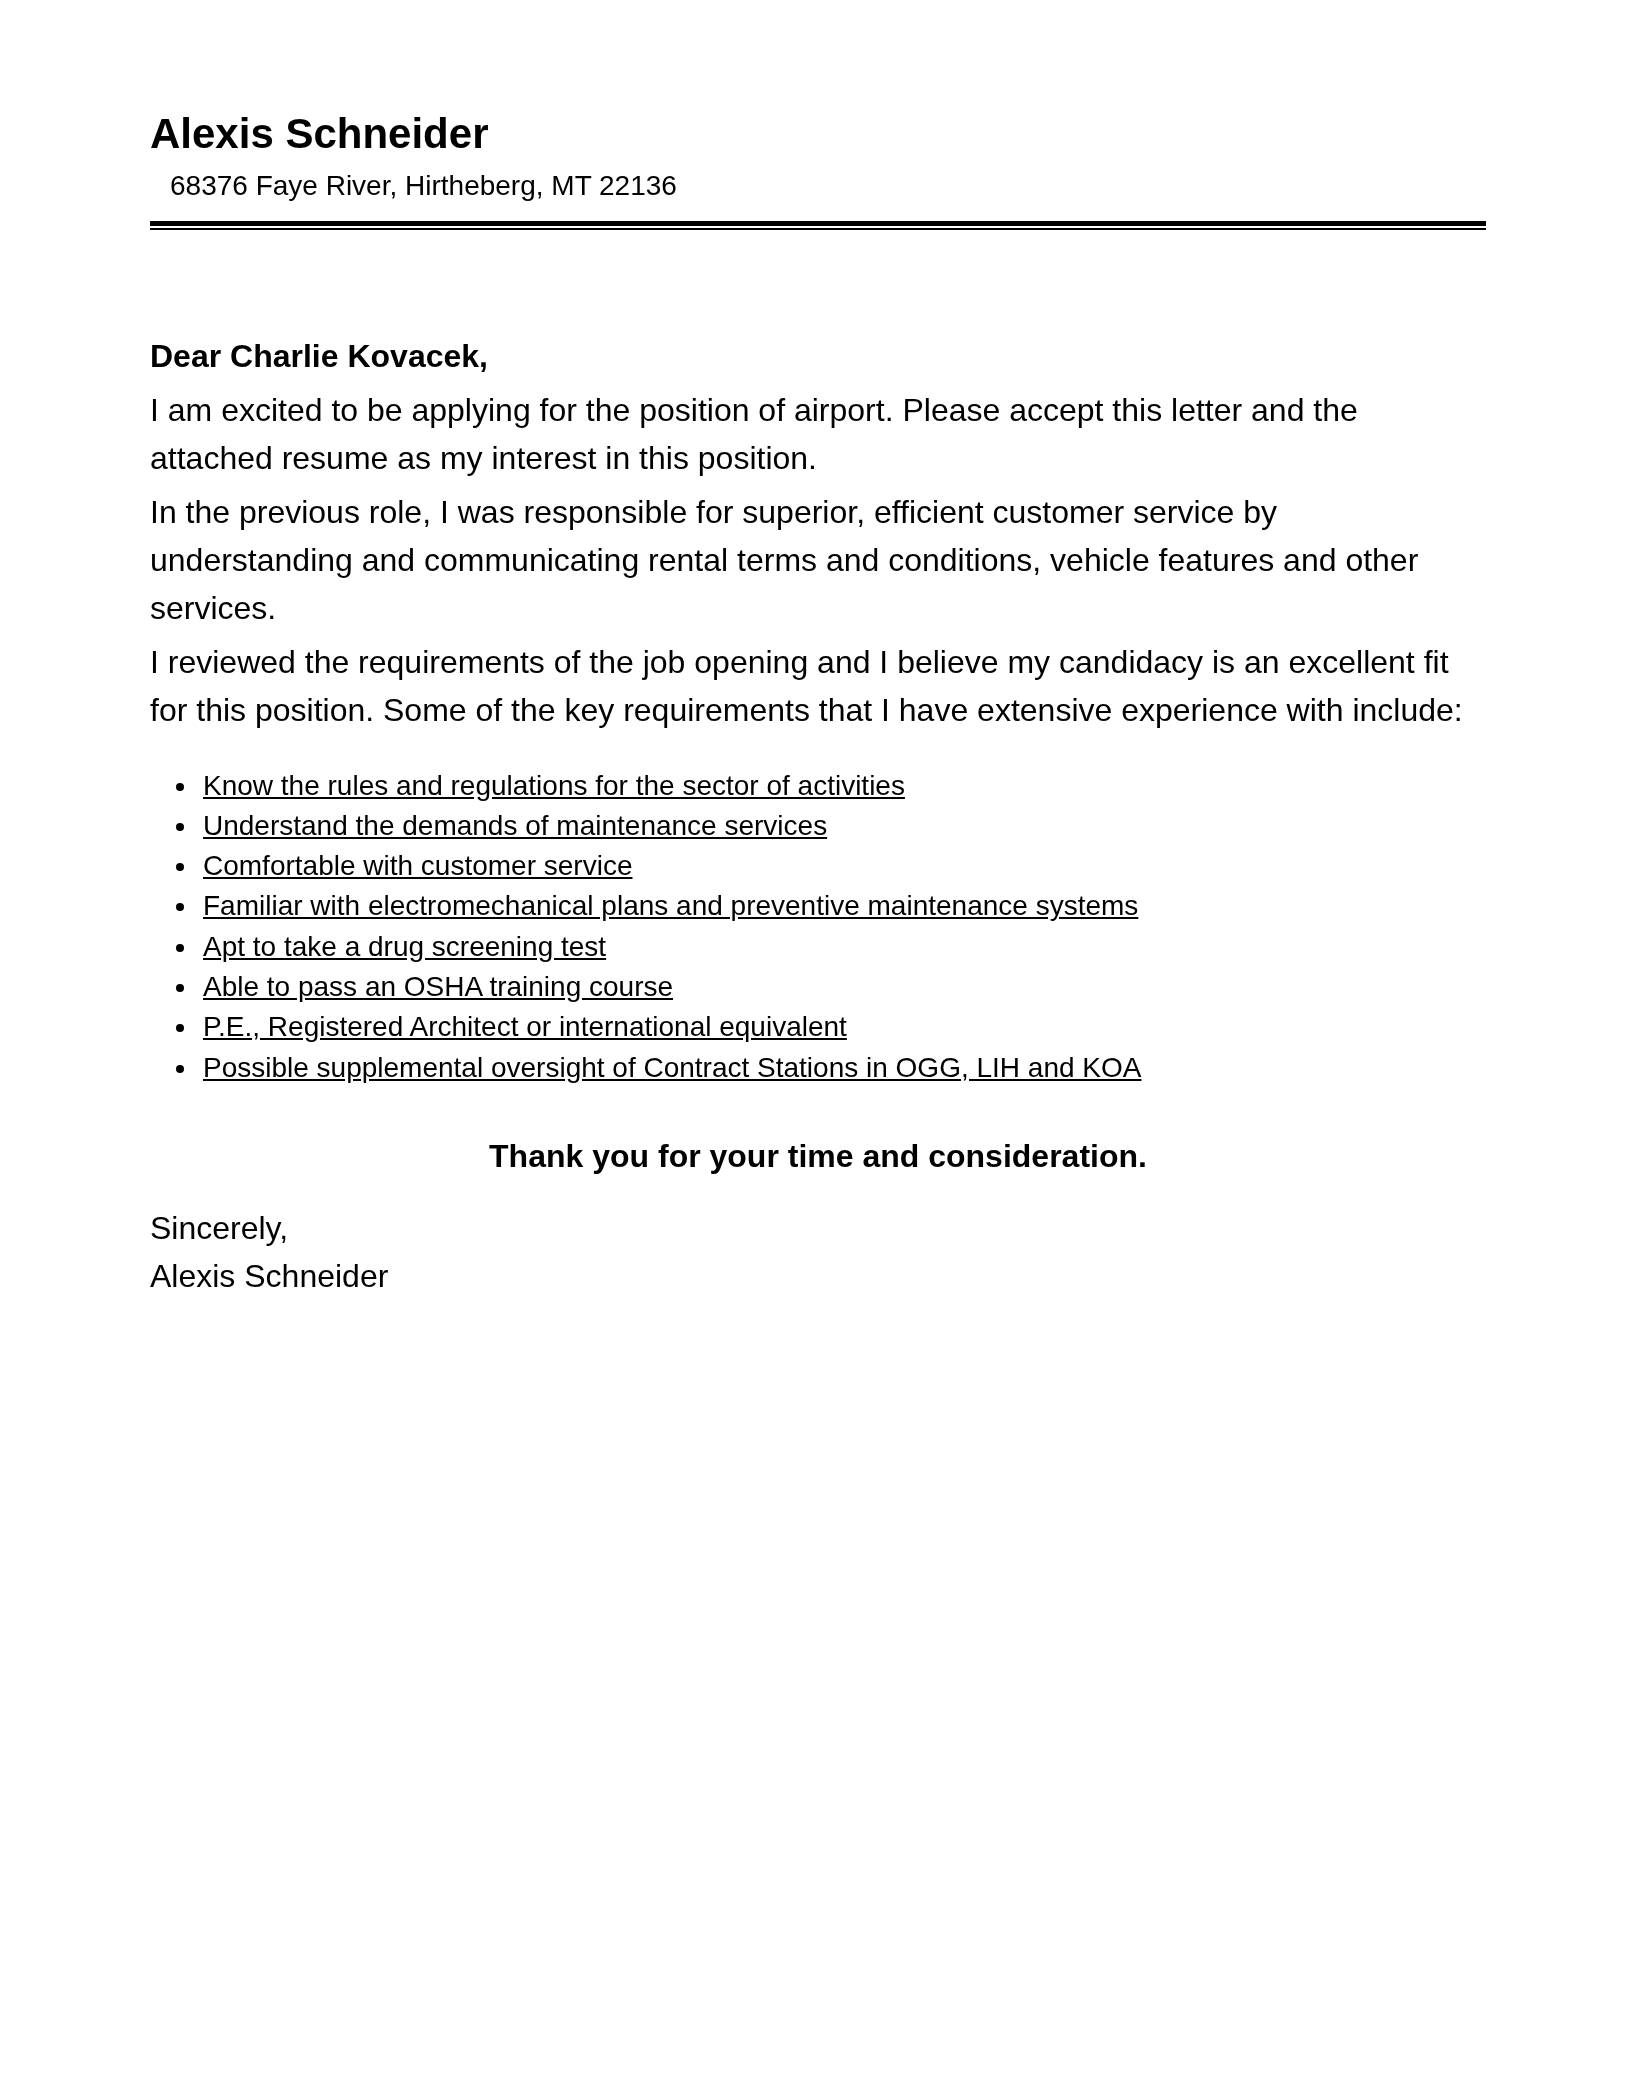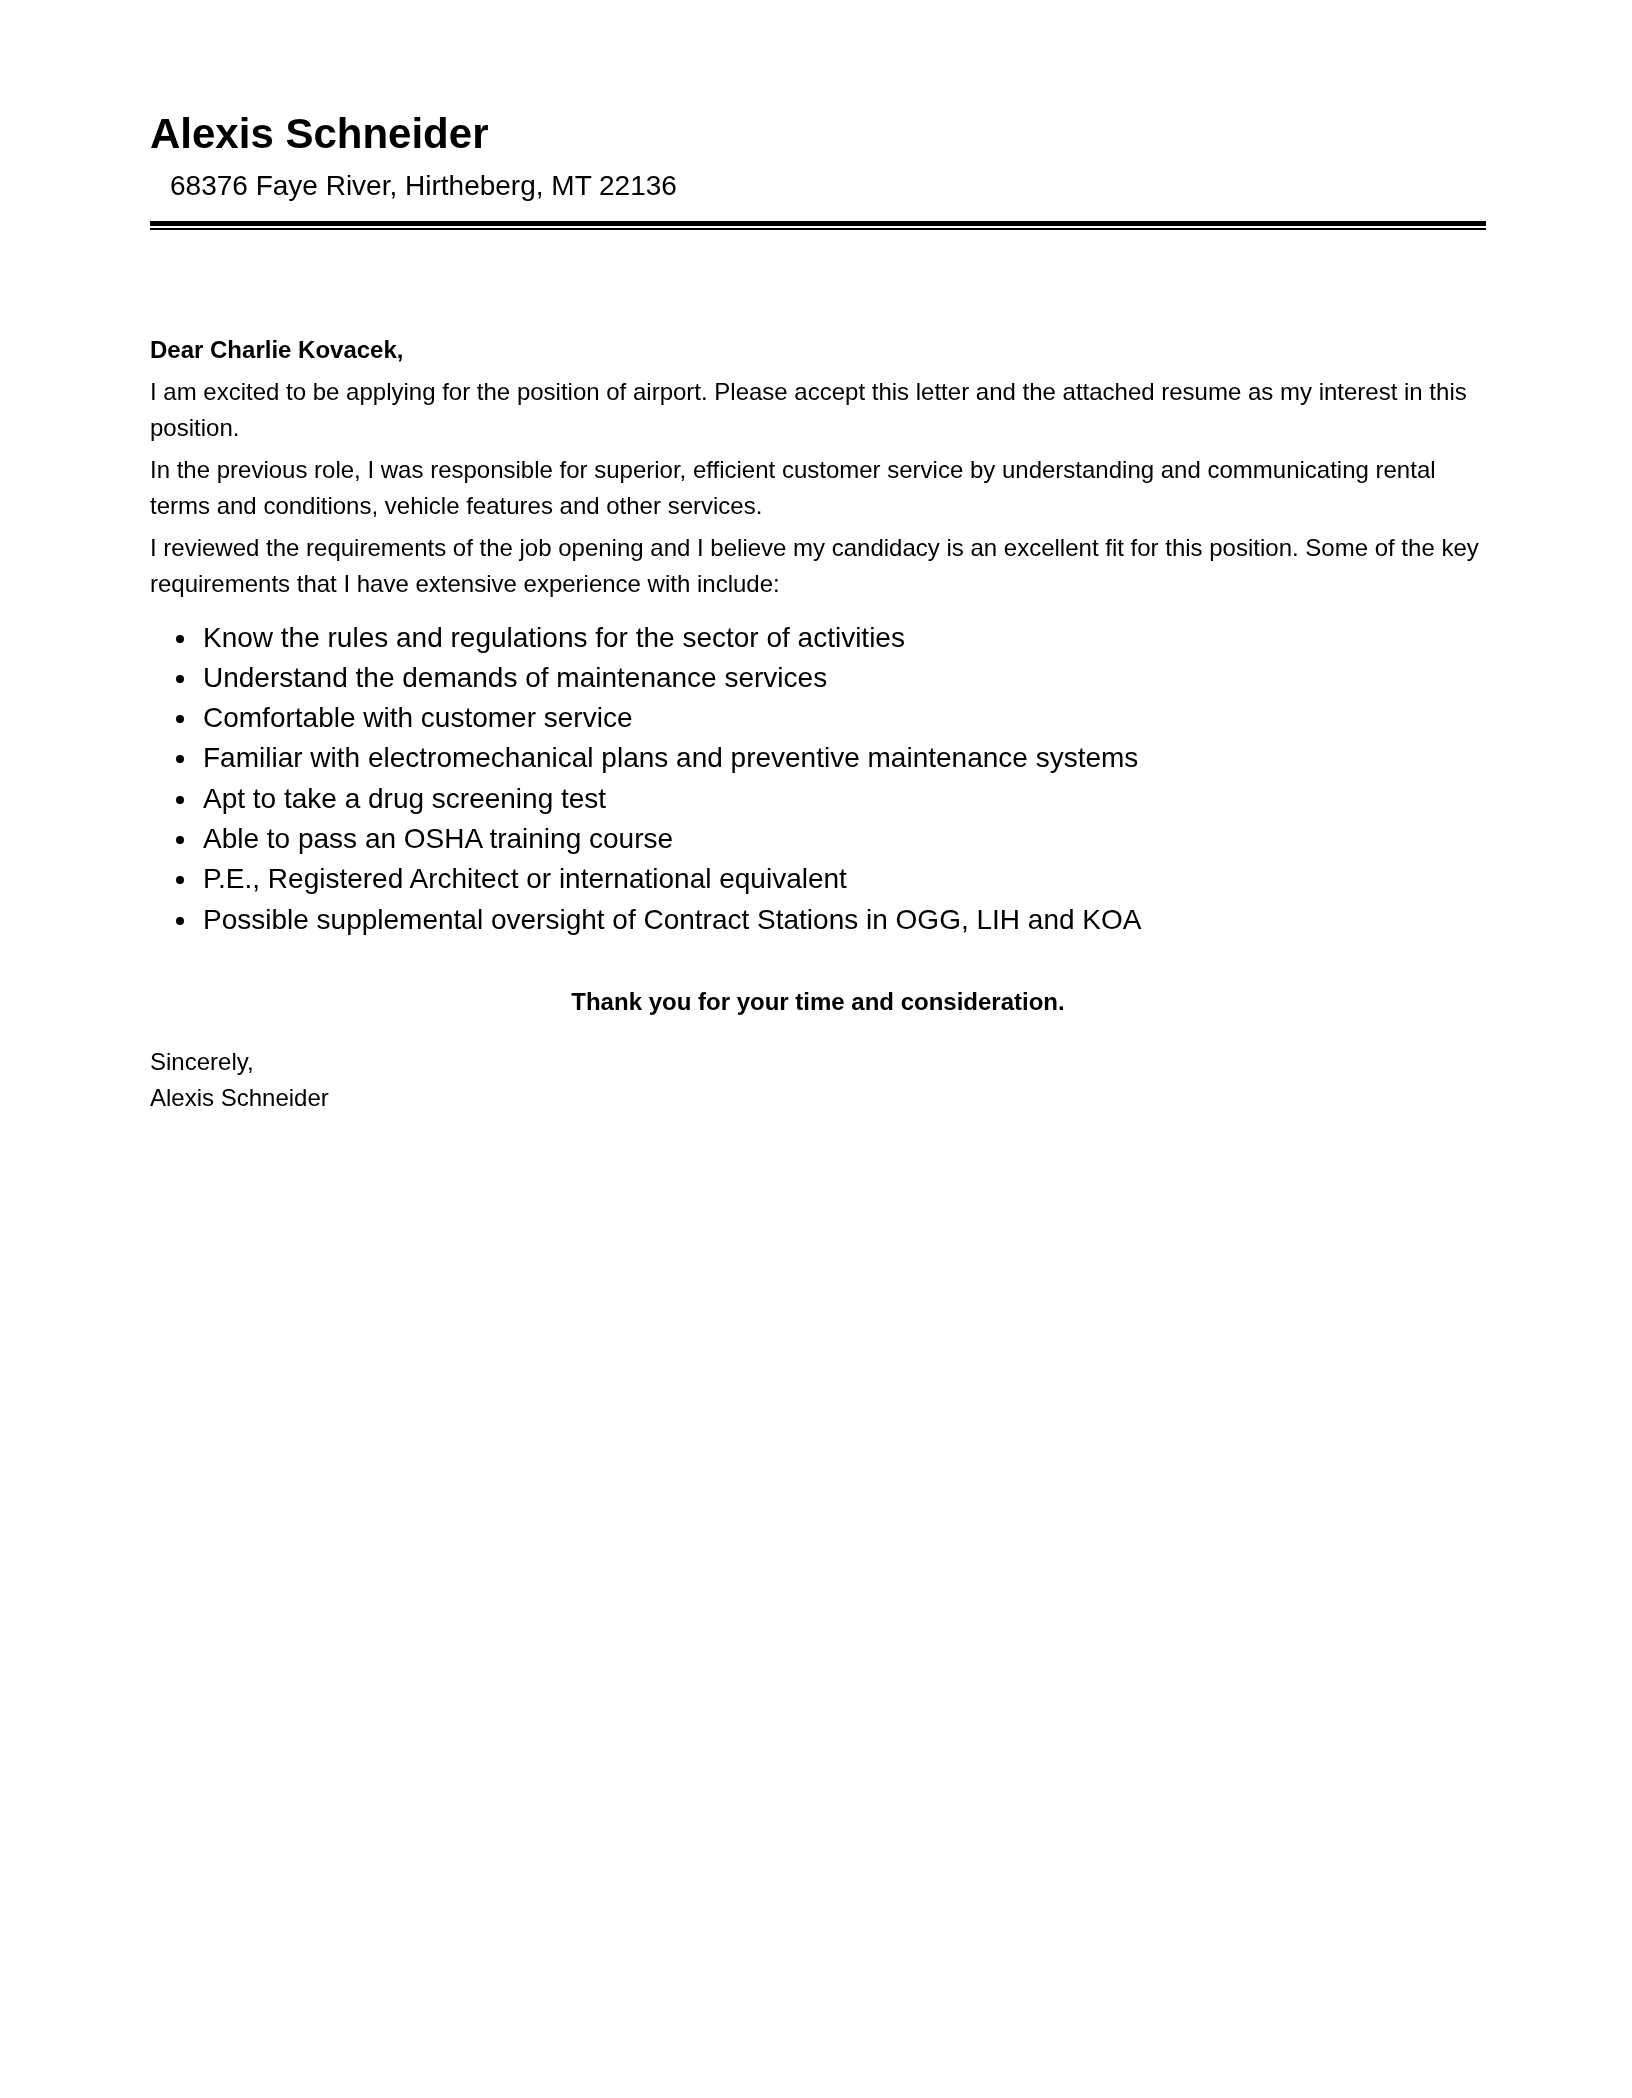--- a/index.html
+++ b/index.html
@@ -31,34 +31,35 @@
   .header-rule {
     margin-top: 14px;
     border-bottom: 2px solid #000;
     padding-bottom: 2px;
   }
   .header-rule .bar {
     height: 5px;
     background: #000;
   }
   .body-text {
-    font-size: 24px;
+    font-size: 32px;
     line-height: 1.5;
   }
   .salutation {
     margin-top: 102px;
     font-weight: 700;
   }
   .para {
     margin-top: 6px;
   }
   .bullet-list {
-    margin-top: 16px;
+    margin-top: 32px;
     padding-left: 49px;
     list-style: disc;
+    text-decoration: underline;
   }
   .bullet-list li {
     font-size: 28px;
     line-height: 1.44;
     padding-left: 4px;
   }
   .closing {
     margin-top: 44px;
     font-weight: 700;
     text-align: center;

